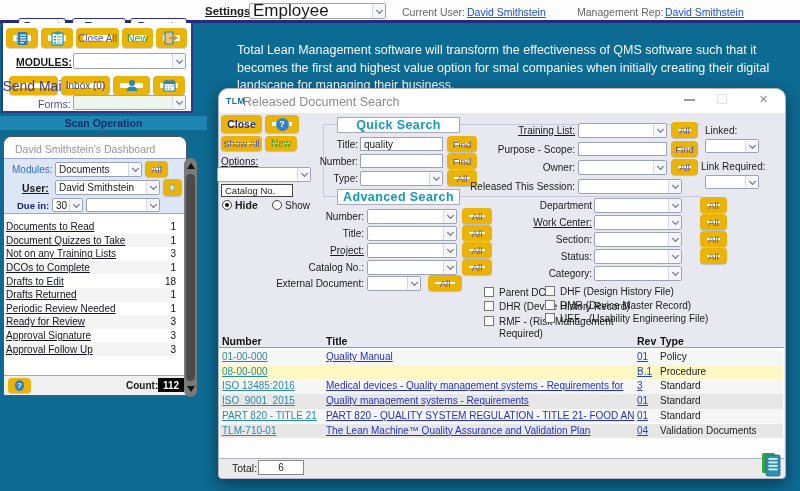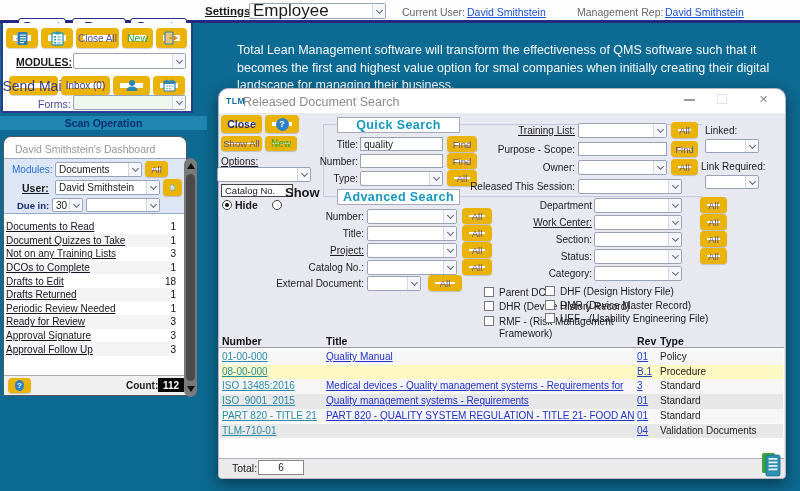--- a/index.html
+++ b/index.html
@@ -304,21 +304,21 @@
 
   <span class="lbl link" style="left:221px;top:156px">Options:</span>
   <div class="dd" style="left:217px;top:167px;width:94px;height:15px">
       <span class="sp"></span>
       <span class="chev"></span>
     </div>
   <div class="abs" style="left:221px;top:184px;width:72px;height:13px;background:#fff;border:1px solid #444;font-size:9.5px;color:#222;padding-left:3px">Catalog No.</div>
   <div class="radio on" style="left:222px;top:200px"></div>
   <span class="lbl" style="left:235px;top:199px;font-weight:700;font-size:10.5px">Hide</span>
   <div class="radio" style="left:272px;top:200px"></div>
-  <span class="lbl" style="left:285px;top:185px;font-weight:700;font-size:13px">Show</span>
+  <span class="lbl" style="left:285px;top:200px;font-weight:400;font-size:10px">Show</span>
 
   <div class="shead" style="left:337px;top:189px;width:123px;height:16px">Advanced Search</div>
   <span class="rlbl" style="left:284px;top:211px;width:80px">Number:</span>
   <div class="dd" style="left:367px;top:209px;width:90px;height:15px">
       <span class="sp"></span>
       <span class="chev"></span>
     </div>
   <div class="sbtn" style="left:462px;top:208px;width:30px;height:16px">All</div>
   <span class="rlbl" style="left:284px;top:228px;width:80px">Title:</span>
   <div class="dd" style="left:367px;top:226px;width:90px;height:15px">
@@ -374,21 +374,21 @@
       <span class="sp"></span>
       <span class="chev"></span>
     </div>
 
   <div class="cb" style="left:484px;top:287px"></div>
   <span class="lbl" style="left:499px;top:287px">Parent DCO</span>
   <div class="cb" style="left:484px;top:301px"></div>
   <span class="lbl" style="left:499px;top:301px">DHR (Device History Record)</span>
   <div class="cb" style="left:484px;top:316px"></div>
   <span class="lbl" style="left:499px;top:316px">RMF - (Risk Management</span>
-  <span class="lbl" style="left:499px;top:328px">Framework)</span>
+  <span class="lbl" style="left:499px;top:328px">Required)</span>
   <div class="cb" style="left:545px;top:286px;left:545px"></div>
   <span class="lbl" style="left:560px;top:286px">DHF (Design History File)</span>
   <div class="cb" style="left:545px;top:300px"></div>
   <span class="lbl" style="left:560px;top:300px">DMR (Device Master Record)</span>
   <div class="cb" style="left:545px;top:313px"></div>
   <span class="lbl" style="left:560px;top:313px">UEF - (Usability Engineering File)</span>
 
   <span class="th" style="left:222px;top:335px">Number</span>
   <span class="th" style="left:326px;top:335px">Title</span>
   <span class="th" style="left:637px;top:335px">Rev</span>
@@ -419,20 +419,21 @@
     <span class="tc typ">Standard</span>
   </div>
   <div class="trow" style="top:408.8px;background:#f6f6f6">
     <span class="tc num">PART 820 - TITLE 21</span>
     <span class="tc tit">PART 820 - QUALITY SYSTEM REGULATION - TITLE 21- FOOD AN</span>
     <span class="tc rev">01</span>
     <span class="tc typ">Standard</span>
   </div>
   <div class="trow" style="top:423.5px;background:#e7e7e7">
     <span class="tc num">TLM-710-01</span>
+    <span class="tc tit">The Lean Machine™ Quality Assurance and Validation Plan</span>
     <span class="tc rev">04</span>
     <span class="tc typ">Validation Documents</span>
   </div>
 
   <div class="abs" style="left:219px;top:458px;width:565px;height:20px;background:#ebebeb;border-top:1px solid #b0b0b8;border-radius:0 0 3px 3px"></div>
   <span class="lbl" style="left:232px;top:462px;font-size:10.5px">Total:</span>
   <div class="abs" style="left:258px;top:460px;width:46px;height:15px;background:#fff;border:1px solid #888;font-size:10px;color:#222;display:flex;align-items:center;justify-content:center">6</div>
   <div class="abs" style="left:761px;top:452px;width:20px;height:25px">
     <svg width="20" height="25" viewBox="0 0 20 25">
       <rect x="1" y="1" width="13" height="20" rx="1.5" fill="#3aa53a"></rect>

